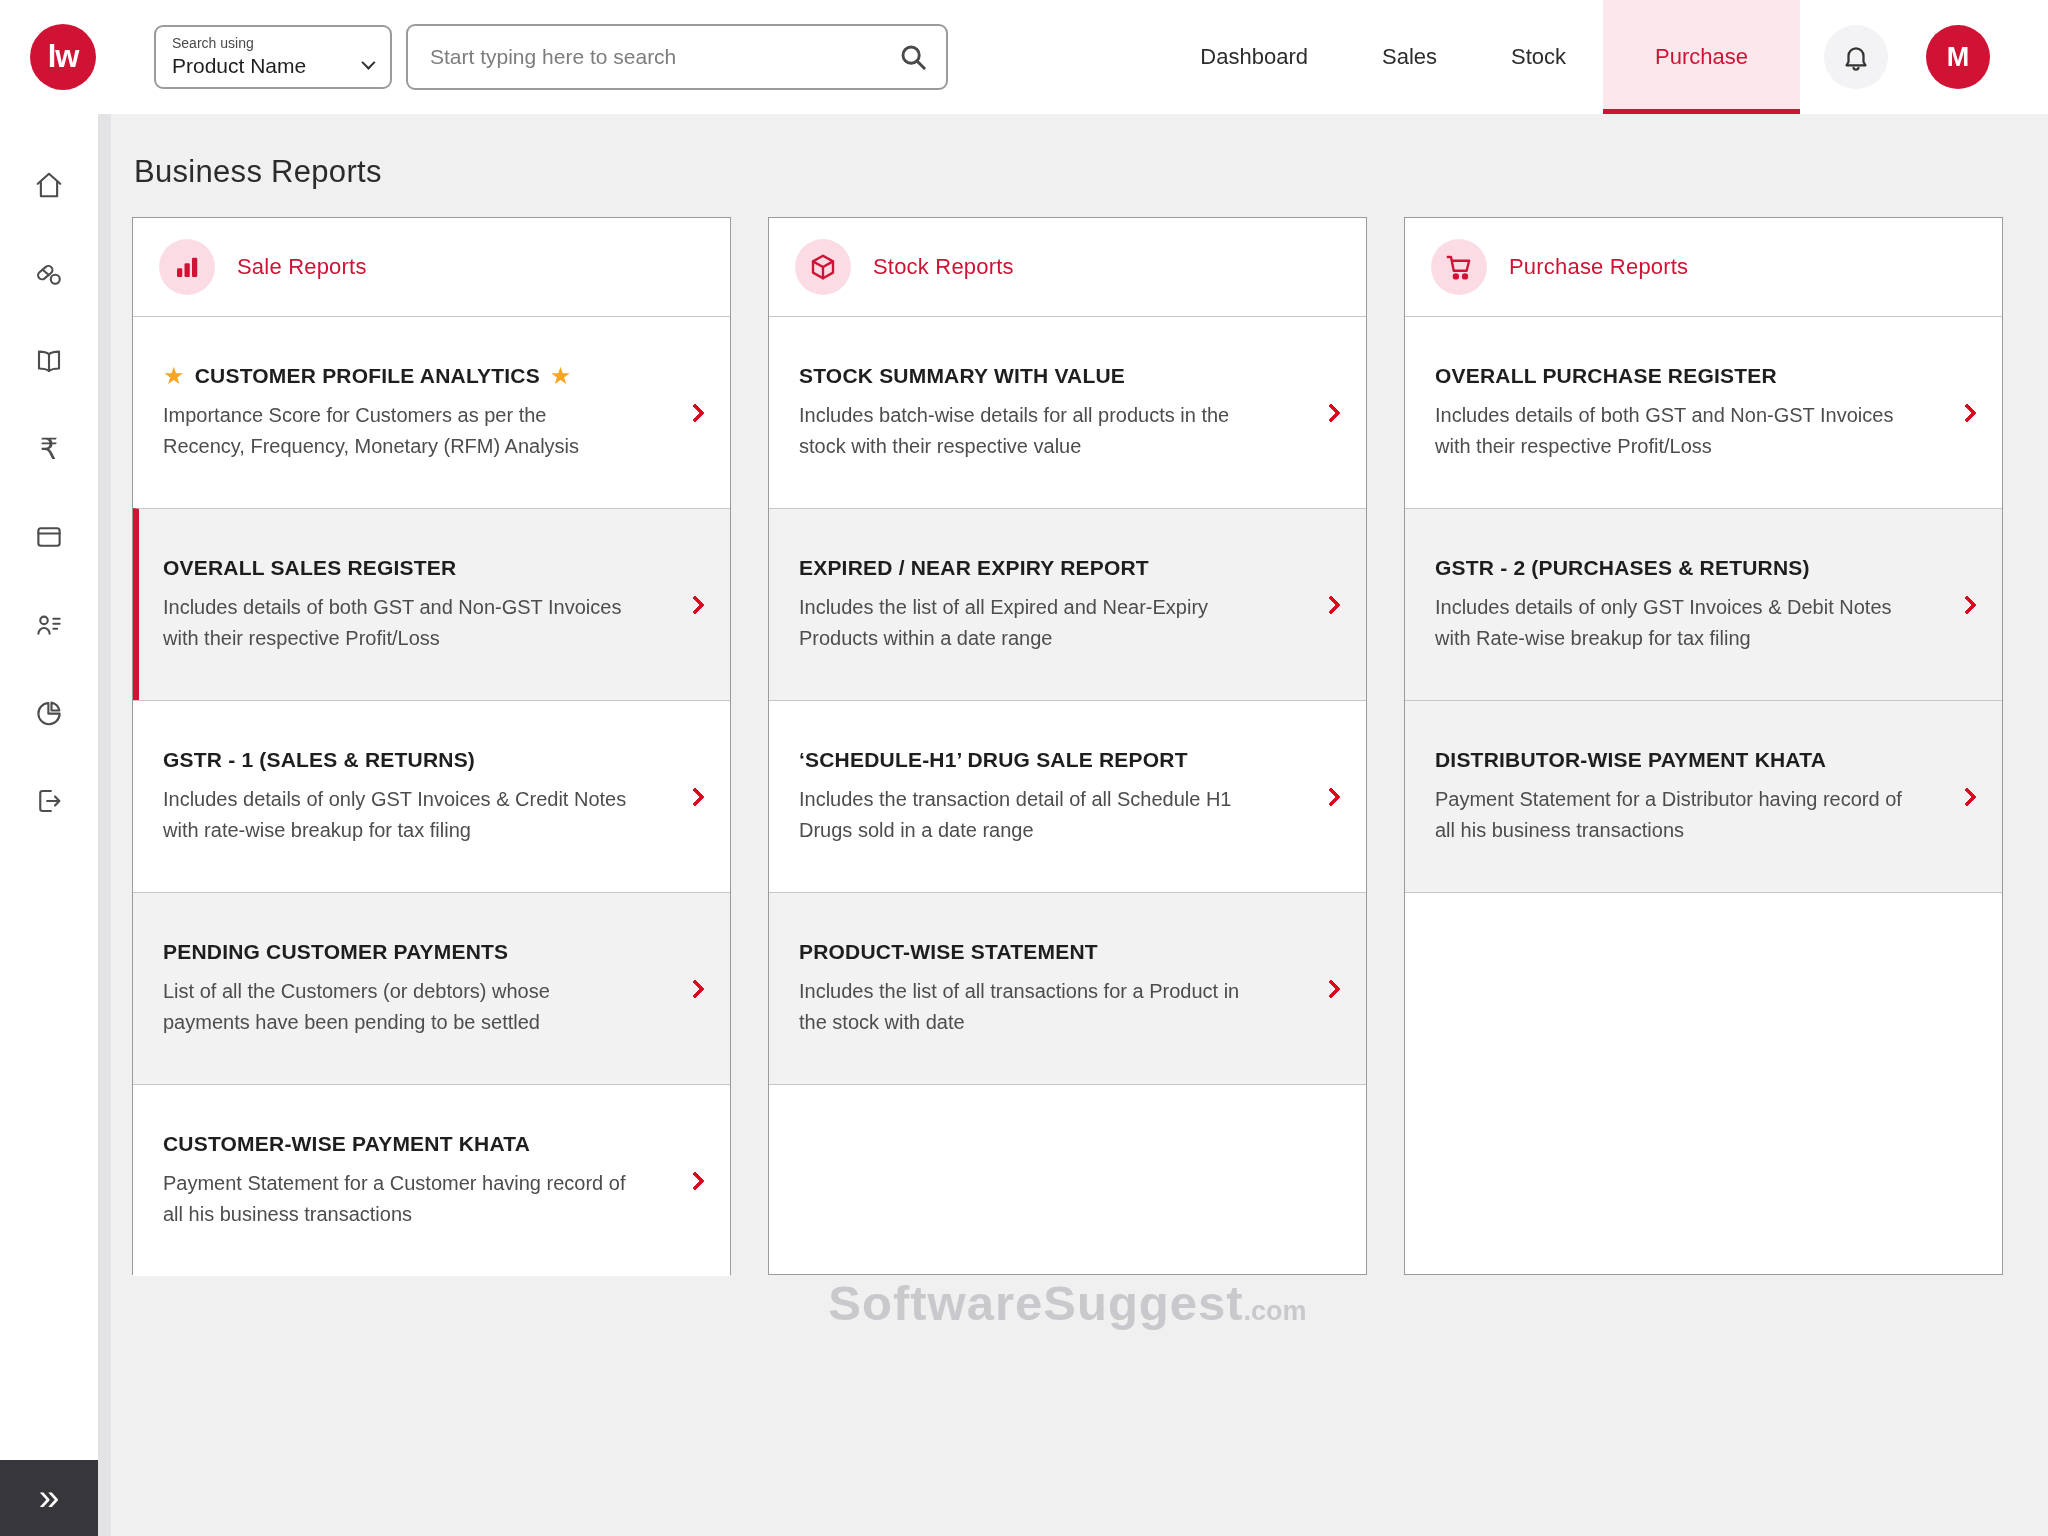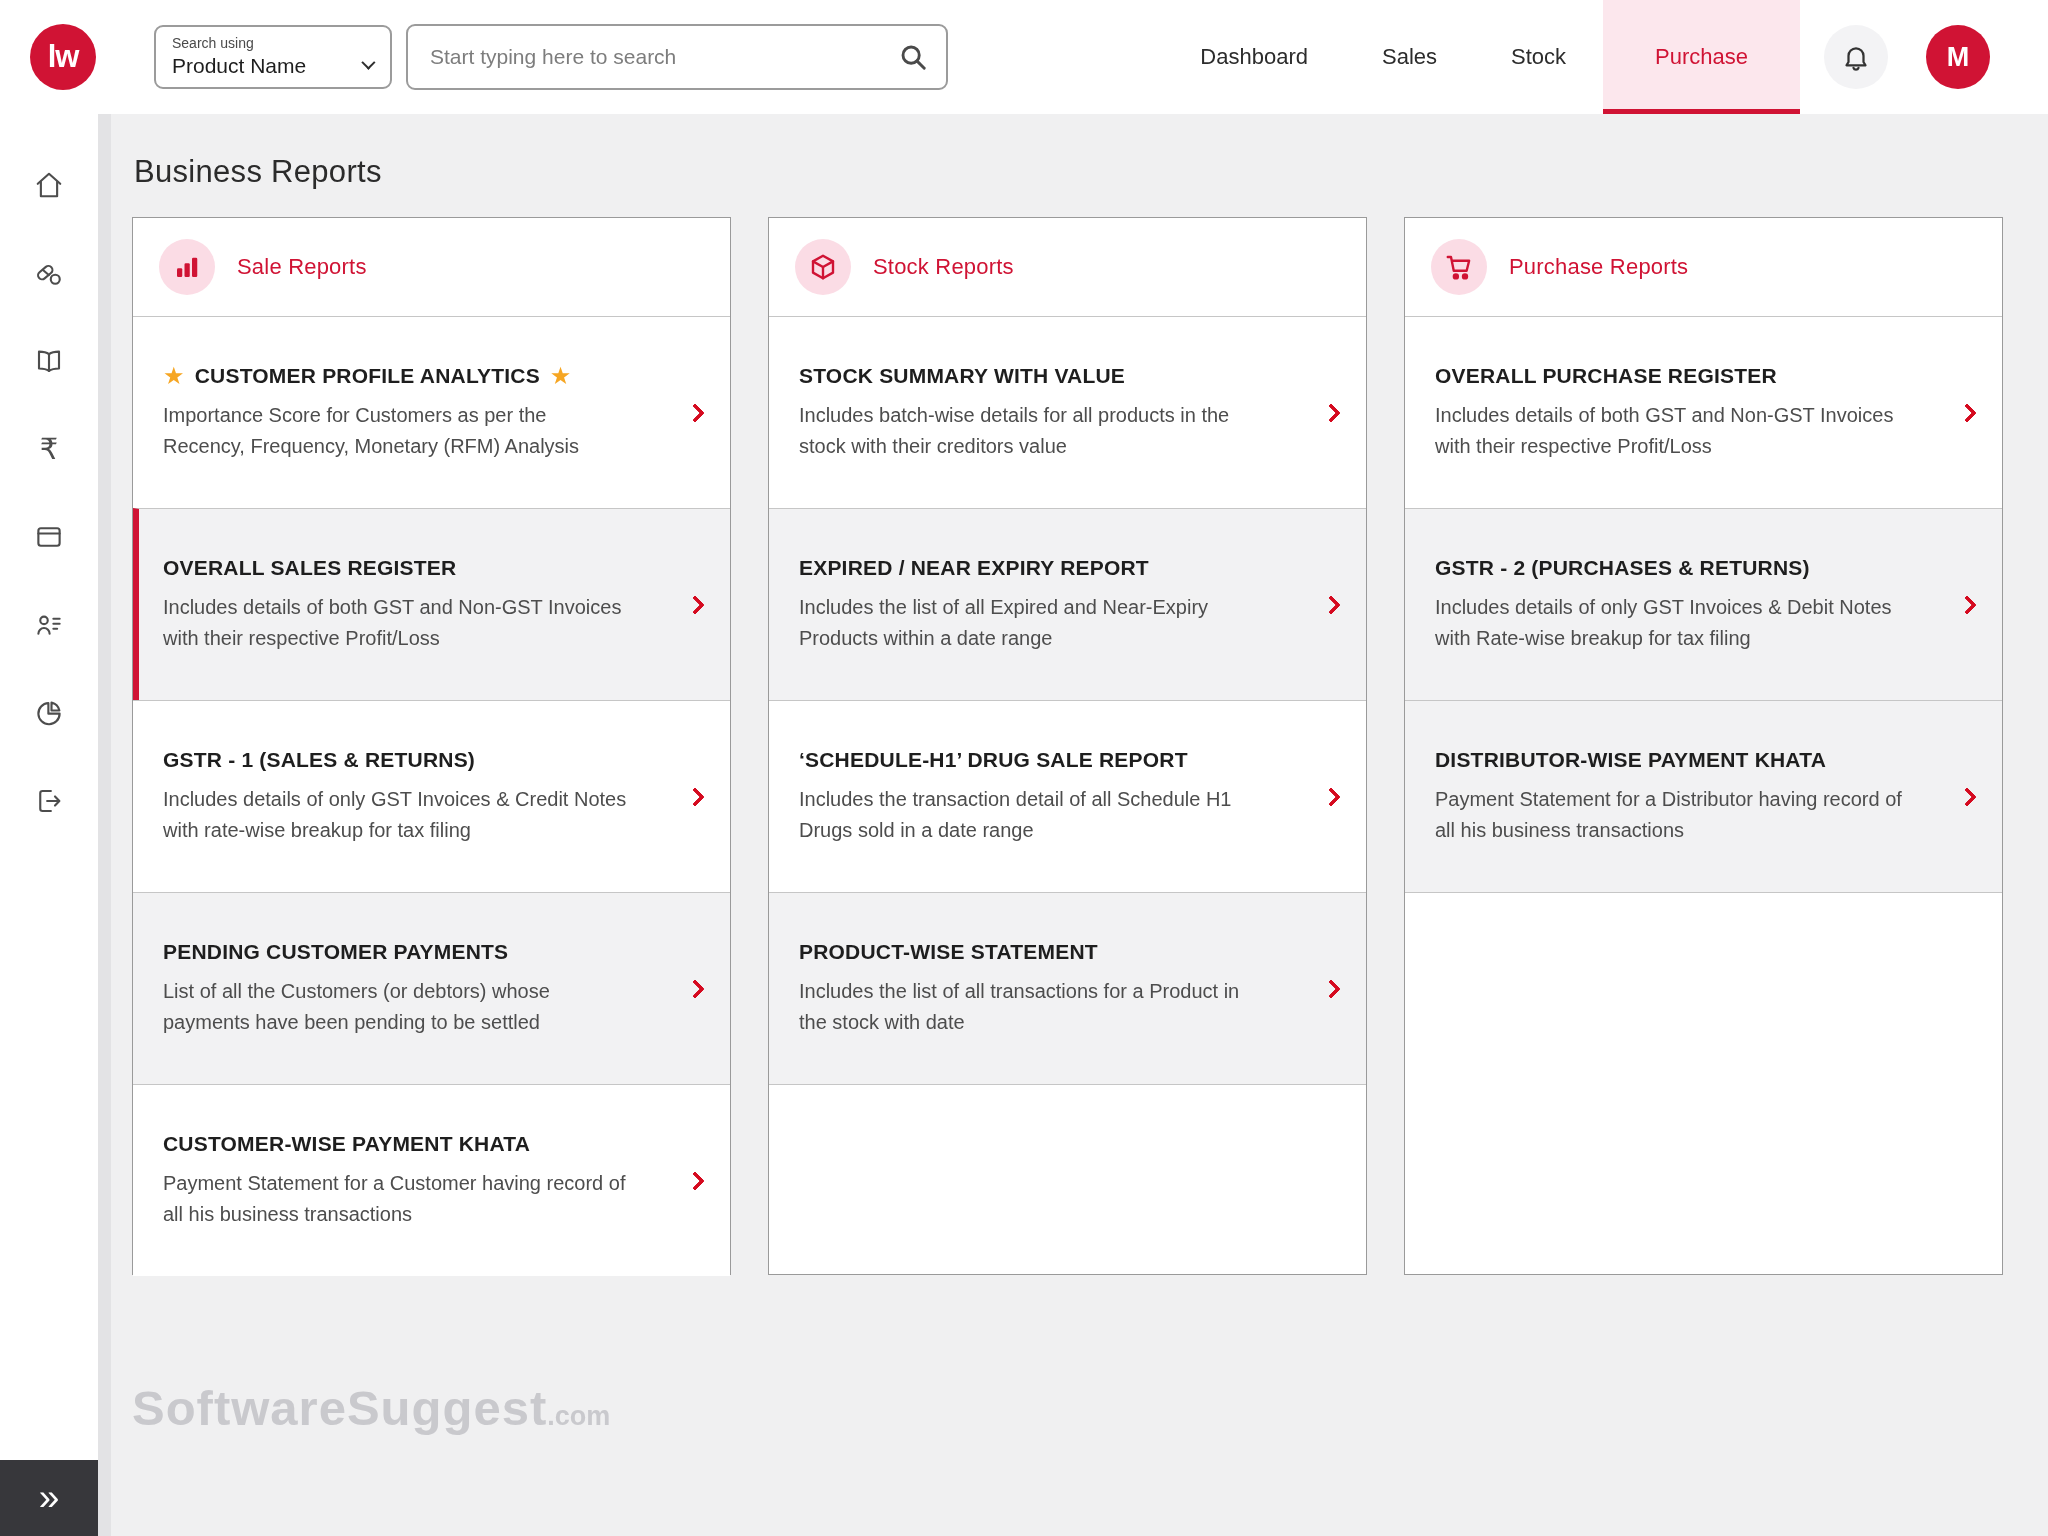--- a/index.html
+++ b/index.html
@@ -124,21 +124,21 @@
   .with-stars{display:flex;align-items:center;gap:10px;}
   .star{color:var(--star);font-size:24px;line-height:1;}
   .report-desc{margin-top:12px;font-size:20px;color:#4d4d4d;line-height:1.55;max-width:470px;}
   .chev{
     position:absolute;right:28px;top:50%;width:14px;height:14px;
     border-style:solid;border-color:var(--chevron);border-width:0 4.5px 4.5px 0;
     transform:translateY(-50%) rotate(-45deg);border-radius:2px;
   }
   .report-filler{flex:1;border-top:1px solid #c6c6c6;background:#fff;}
 
-  .watermark{text-align:left;margin-top:105px;color:#c9c9cd;user-select:none;}
+  .watermark{text-align:center;color:#c9c9cd;user-select:none;}
   .wm-main{font-size:49px;font-weight:bold;letter-spacing:1px;}
   .wm-tld{font-size:27px;font-weight:bold;}
 </style>
 </head>
 <body>
 
 <div class="screen">
 
   <header class="topbar">
     <div class="logo">lw</div>
@@ -292,21 +292,21 @@
                 <path d="M12 3l8 4.5v9L12 21l-8-4.5v-9L12 3z"></path>
                 <path d="M4 7.5l8 4.5 8-4.5"></path>
                 <path d="M12 12v9"></path>
               </svg>
             </span>
             <span class="card-title">Stock Reports</span>
           </div>
 
           <div class="report-row">
             <div class="report-title">STOCK SUMMARY WITH VALUE</div>
-            <div class="report-desc">Includes batch-wise details for all products in the stock with their creditors value</div>
+            <div class="report-desc">Includes batch-wise details for all products in the stock with their respective value</div>
             <span class="chev"></span>
           </div>
 
           <div class="report-row alt">
             <div class="report-title">EXPIRED / NEAR EXPIRY REPORT</div>
             <div class="report-desc">Includes the list of all Expired and Near-Expiry Products within a date range</div>
             <span class="chev"></span>
           </div>
 
           <div class="report-row">

